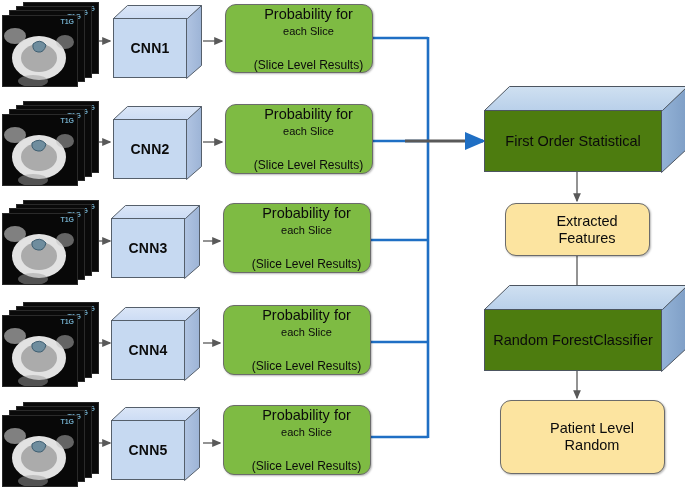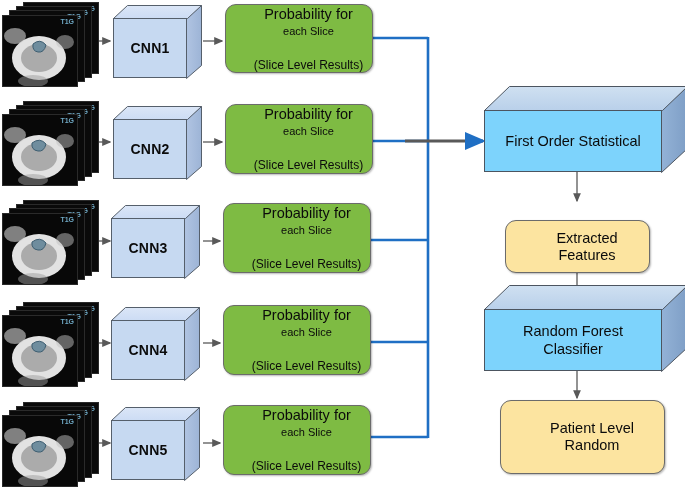--- a/index.html
+++ b/index.html
@@ -148,25 +148,25 @@
   
   .slab {
     position: absolute;
   }
   .slab .slab-front {
     position: absolute;
     left: 0;
     top: 24px;
     width: 178px;
     height: 62px;
-    background: #7dd3fc;
+    background: #4d7c0f;
     border: 1px solid #4c5560;
     box-sizing: border-box;
     display: flex;
-    flex-direction: column;
+    flex-direction: row;
     align-items: center;
     justify-content: center;
     text-align: left;
     z-index: 3;
   }
   .slab .slab-front .l {
     font-size: 14.5px;
     color: #0b0b0b;
     line-height: 18px;
   }
@@ -552,21 +552,21 @@
       <polygon points="0.5,24.5 25.5,0.5 203.5,0.5 178.5,24.5" fill="url(#slabTop)" stroke="#4c5560" stroke-width="1"></polygon>
     </svg>
     <svg class="slab-right" viewBox="0 0 27 87" preserveAspectRatio="none">
       <polygon points="0.5,24.5 26.5,0.5 26.5,62.5 0.5,86.5" fill="url(#slabRight)" stroke="#4c5560" stroke-width="1"></polygon>
     </svg>
     <div class="slab-front">
       <div class="l">First Order Statistical</div>
     </div>
   </div>
 
-  <div class="rbox yellow" style="left:505px; top:203px; width:145px; height:53px;margin-top:17px;">
+  <div class="rbox yellow" style="left:505px; top:203px; width:145px; height:53px;">
     <div class="line1">Extracted</div>
     <div class="line2">Features</div>
   </div>
 
   <div class="slab" style="left:484px; top:285px;">
     <svg class="slab-top" viewBox="0 0 204 25" preserveAspectRatio="none">
       <polygon points="0.5,24.5 25.5,0.5 203.5,0.5 178.5,24.5" fill="url(#slabTop)" stroke="#4c5560" stroke-width="1"></polygon>
     </svg>
     <svg class="slab-right" viewBox="0 0 27 87" preserveAspectRatio="none">
       <polygon points="0.5,24.5 26.5,0.5 26.5,62.5 0.5,86.5" fill="url(#slabRight)" stroke="#4c5560" stroke-width="1"></polygon>

